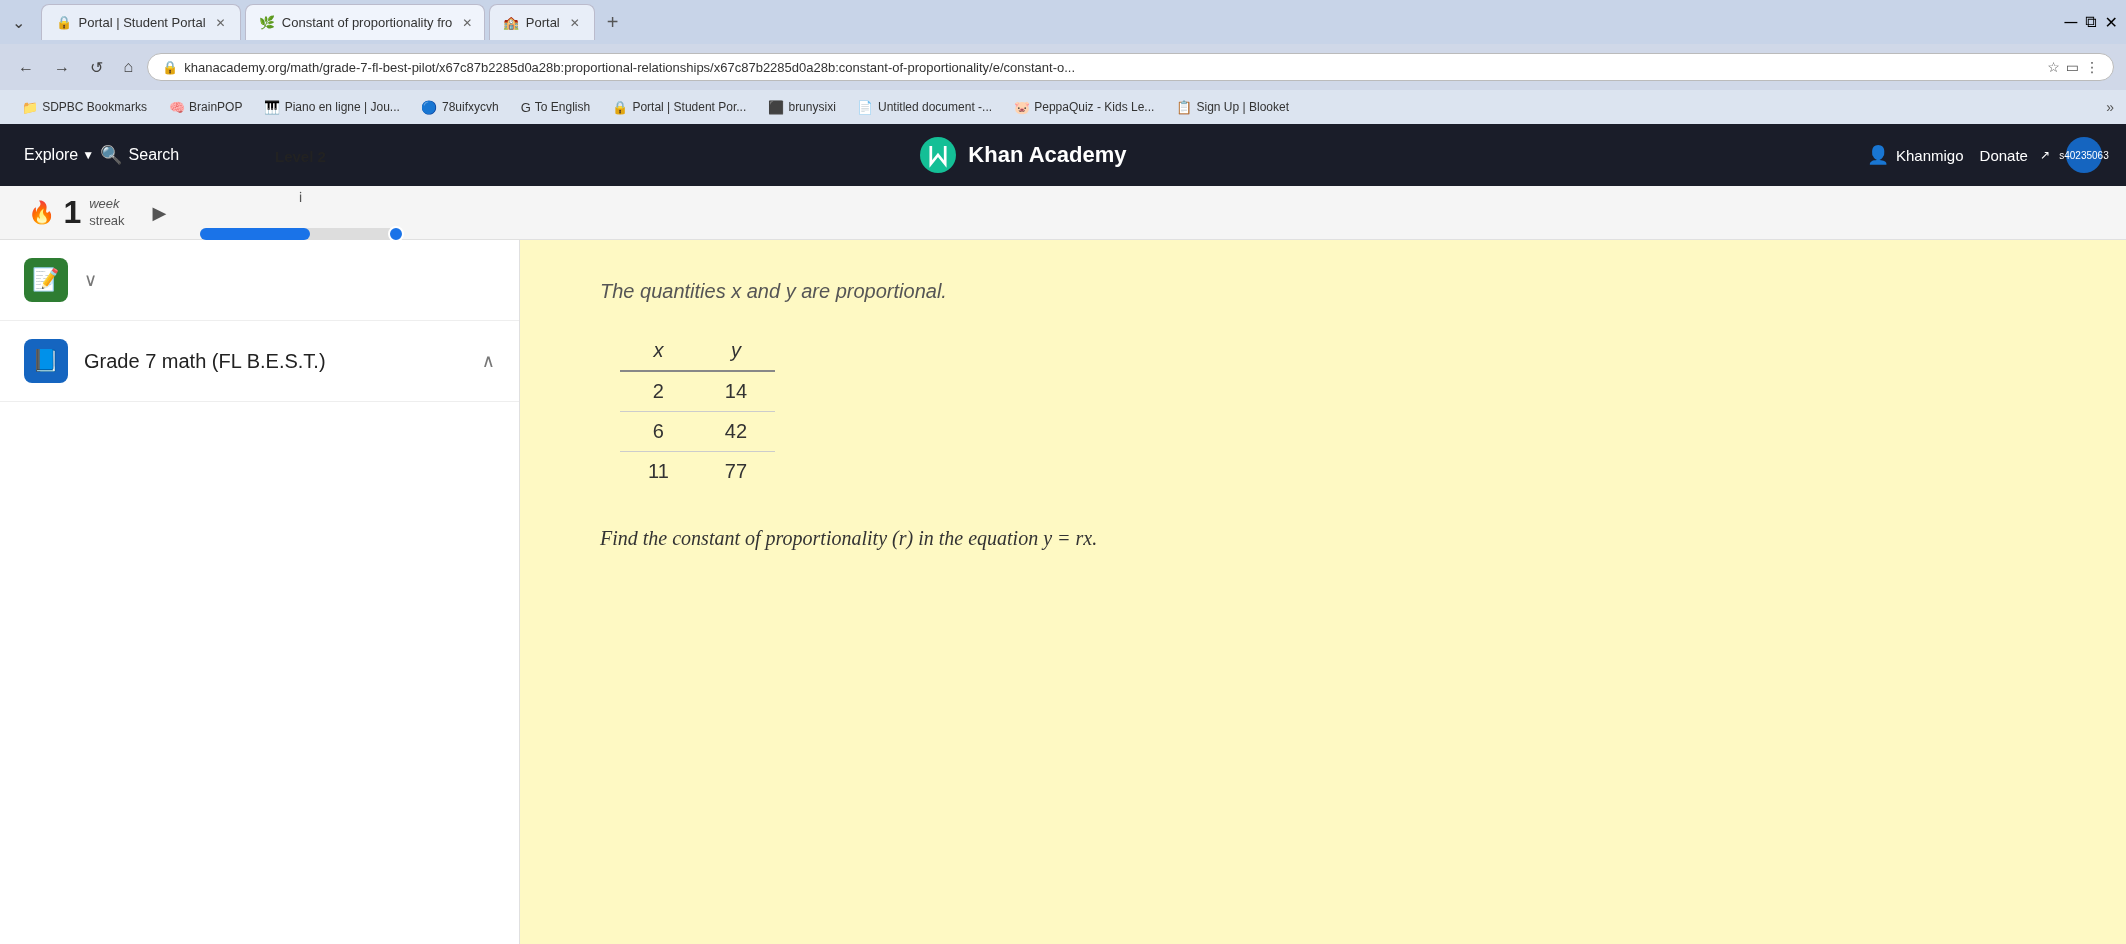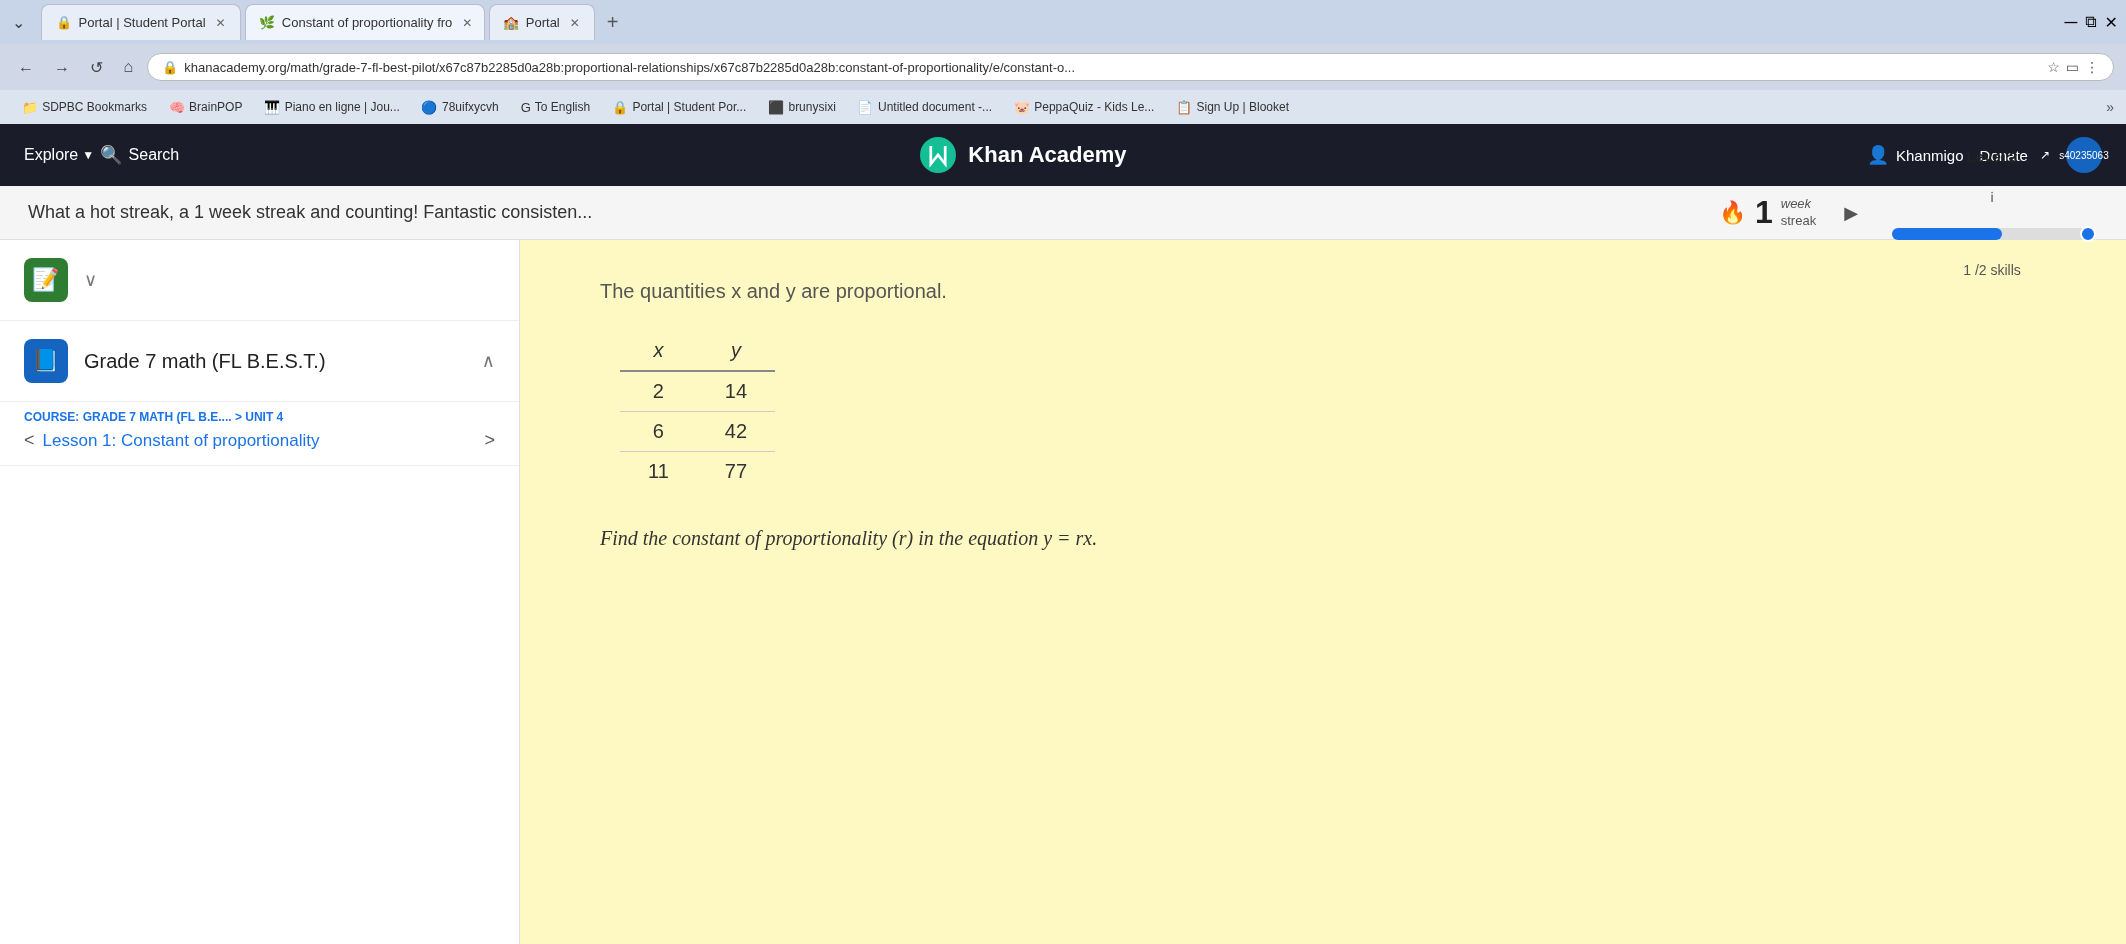--- a/index.html
+++ b/index.html
@@ -117,21 +117,21 @@
 
     .course-section { padding: 8px 24px 14px 24px; border-bottom: 1px solid #eee; }
     .course-breadcrumb { font-size: 12px; color: #1a73e8; font-weight: 600; text-transform: uppercase; margin-bottom: 6px; }
     .course-nav { display: flex; align-items: center; gap: 8px; }
     .course-nav-btn { font-size: 18px; color: #555; cursor: pointer; background: none; border: none; }
     .course-title { font-size: 17px; color: #1a73e8; font-weight: 500; flex: 1; }
     .course-nav-arrow { font-size: 18px; color: #555; cursor: pointer; }
 
     
     .ka-content { flex: 1; padding: 40px 80px; overflow-y: auto; }
-    .problem-intro { font-size: 20px; color: #555; margin-bottom: 28px; }
+    .problem-intro { font-size: 20px; color: #555; margin-bottom: 28px; font-style: italic; }
 
     
     .proportion-table { margin: 0 0 36px 20px; }
     .proportion-table table { border-collapse: collapse; }
     .proportion-table th, .proportion-table td {
       padding: 8px 28px; font-size: 20px; color: #333;
       text-align: center; border-bottom: 1px solid #ccc;
     }
     .proportion-table th { font-style: italic; font-weight: normal; border-bottom: 2px solid #888; }
     .proportion-table tr:last-child td { border-bottom: none; }
@@ -264,21 +264,20 @@
         <span>Donate</span>
         <span style="font-size:12px;">↗</span>
       </button>
       <button class="user-btn">
         <span style="font-size:10px;">s40235063</span>
       </button>
     </div>
   </nav>
 
   <div class="streak-banner">
-    <span class="streak-text">What a hot streak, a 1 week streak and counting! Fantastic consisten...</span>
     <div class="streak-count">
       <span class="streak-flame">🔥</span>
       <span class="streak-num">1</span>
       <div>
         <div style="font-size:13px;color:#555;line-height:1.3;font-style:italic;">week</div>
         <div style="font-size:13px;color:#555;line-height:1.3;">streak</div>
       </div>
     </div>
     <span class="streak-arrow">▶</span>
     <div class="level-section">
@@ -303,28 +302,20 @@
       </div>
 
       <div class="sidebar-item">
         <div class="sidebar-item-icon icon-blue">
           <span style="color:white;">📘</span>
         </div>
         <span class="sidebar-item-label">Grade 7 math (FL B.E.S.T.)</span>
         <span class="sidebar-item-chevron">∧</span>
       </div>
 
-      <div class="course-section">
-        <div class="course-breadcrumb">COURSE: GRADE 7 MATH (FL B.E.... &gt; UNIT 4</div>
-        <div class="course-nav">
-          <button class="course-nav-btn">&lt;</button>
-          <span class="course-title">Lesson 1: Constant of proportionality</span>
-          <span class="course-nav-arrow">&gt;</span>
-        </div>
-      </div>
     </div>
 
     <div class="ka-content">
       <p class="problem-intro">The quantities x and y are proportional.</p>
 
       <div class="proportion-table">
         <table>
           <thead>
             <tr>
               <th>x</th>

